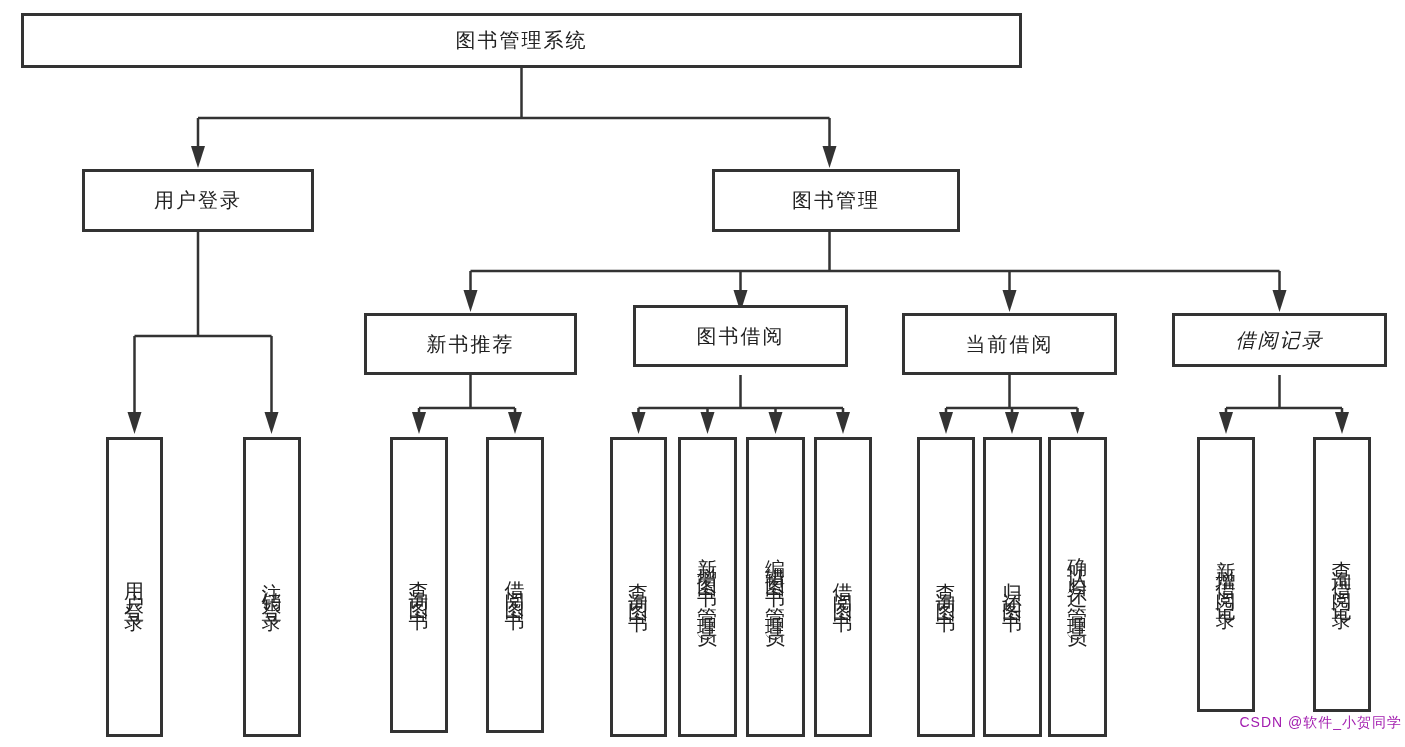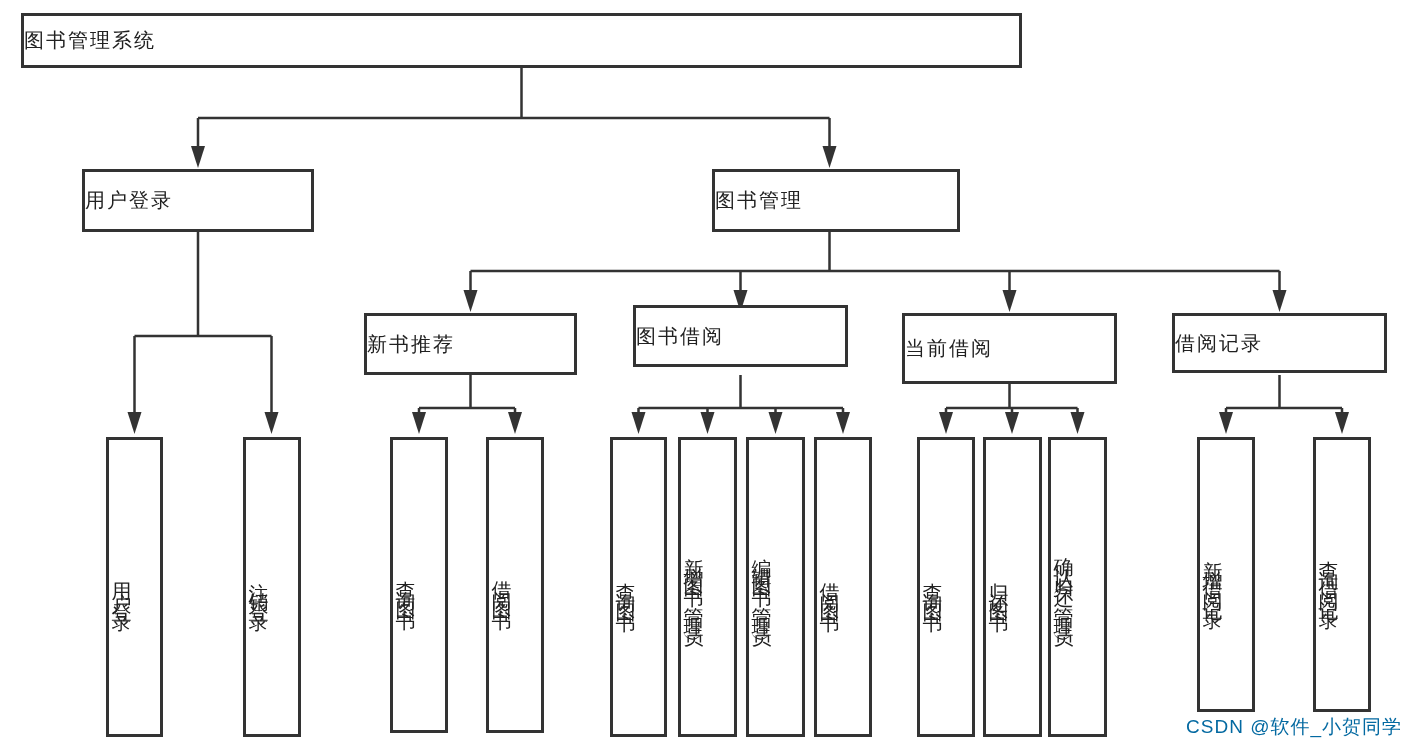--- a/index.html
+++ b/index.html
@@ -1,27 +1,27 @@
 <!DOCTYPE html>
 <html><head>
 <meta charset="utf-8">
 <style>
   html,body{margin:0;padding:0;background:#ffffff;}
   body{width:1405px;height:747px;position:relative;overflow:hidden;
        font-family:"Liberation Sans","DejaVu Sans",sans-serif;color:#212121;}
   .stage{position:absolute;left:0;top:0;width:1405px;height:747px;}
   svg.wires{position:absolute;left:0;top:0;z-index:1;}
   .node{position:absolute;background:#ffffff;border:3px solid #333333;
-        box-sizing:border-box;display:flex;align-items:center;justify-content:flex-start;
+        box-sizing:border-box;display:flex;align-items:center;justify-content:center;
         z-index:2;}
   .node.h span{font-size:20px;letter-spacing:2px;white-space:nowrap;}
   .node.leaf span{writing-mode:vertical-rl;text-orientation:mixed;
         font-size:20px;letter-spacing:10px;line-height:1.3;}
   .watermark{position:absolute;right:3px;top:714px;z-index:3;
-        font-size:19px;letter-spacing:1px;color:#0369a1;white-space:nowrap;}
+        font-size:14px;letter-spacing:1px;color:#a21caf;white-space:nowrap;}
 </style>
 </head>
 <body>
 
 <div class="stage">
 
   <svg class="wires" width="1405" height="747" viewBox="0 0 1405 747">
     <g stroke="#333333" stroke-width="2.5" fill="none">
       <path d="M521.5 68 L521.5 118 M198 118 L829.5 118 M198 118 L198 150 M829.5 118 L829.5 150"></path>
       <path d="M198 232 L198 336 M134.5 336 L271.5 336 M134.5 336 L134.5 414 M271.5 336 L271.5 414"></path>
@@ -64,24 +64,24 @@
   <div class="node h" style="left:712px;top:169px;width:248px;height:63px;">
     <span>图书管理</span>
   </div>
 
   <div class="node h" style="left:364px;top:313px;width:213px;height:62px;font-family:Liberation Mono, monospace;">
     <span>新书推荐</span>
   </div>
   <div class="node h" style="left:633px;top:305px;width:215px;height:62px;">
     <span>图书借阅</span>
   </div>
-  <div class="node h" style="left:902px;top:313px;width:215px;height:71px;">
+  <div class="node h" style="left:902px;top:313px;width:215px;height:62px;">
     <span>当前借阅</span>
   </div>
-  <div class="node h" style="left:1172px;top:313px;width:215px;height:60px;">
+  <div class="node h" style="left:1172px;top:313px;width:215px;height:54px;font-style:italic;">
     <span>借阅记录</span>
   </div>
 
   <div class="node leaf" style="left:106px;top:437px;width:57px;height:300px;">
     <span>用户登录</span>
   </div>
   <div class="node leaf" style="left:243px;top:437px;width:58px;height:300px;">
     <span>注销登录</span>
   </div>
 

